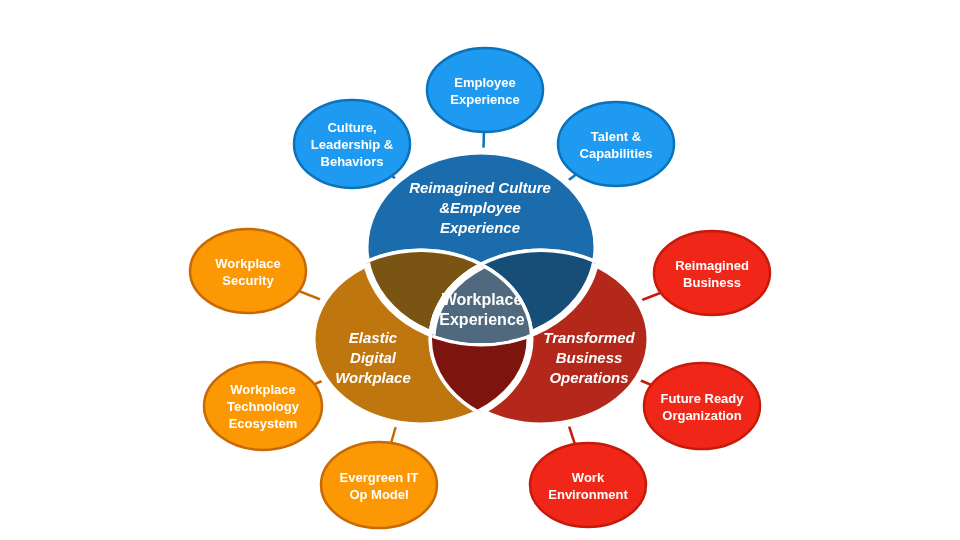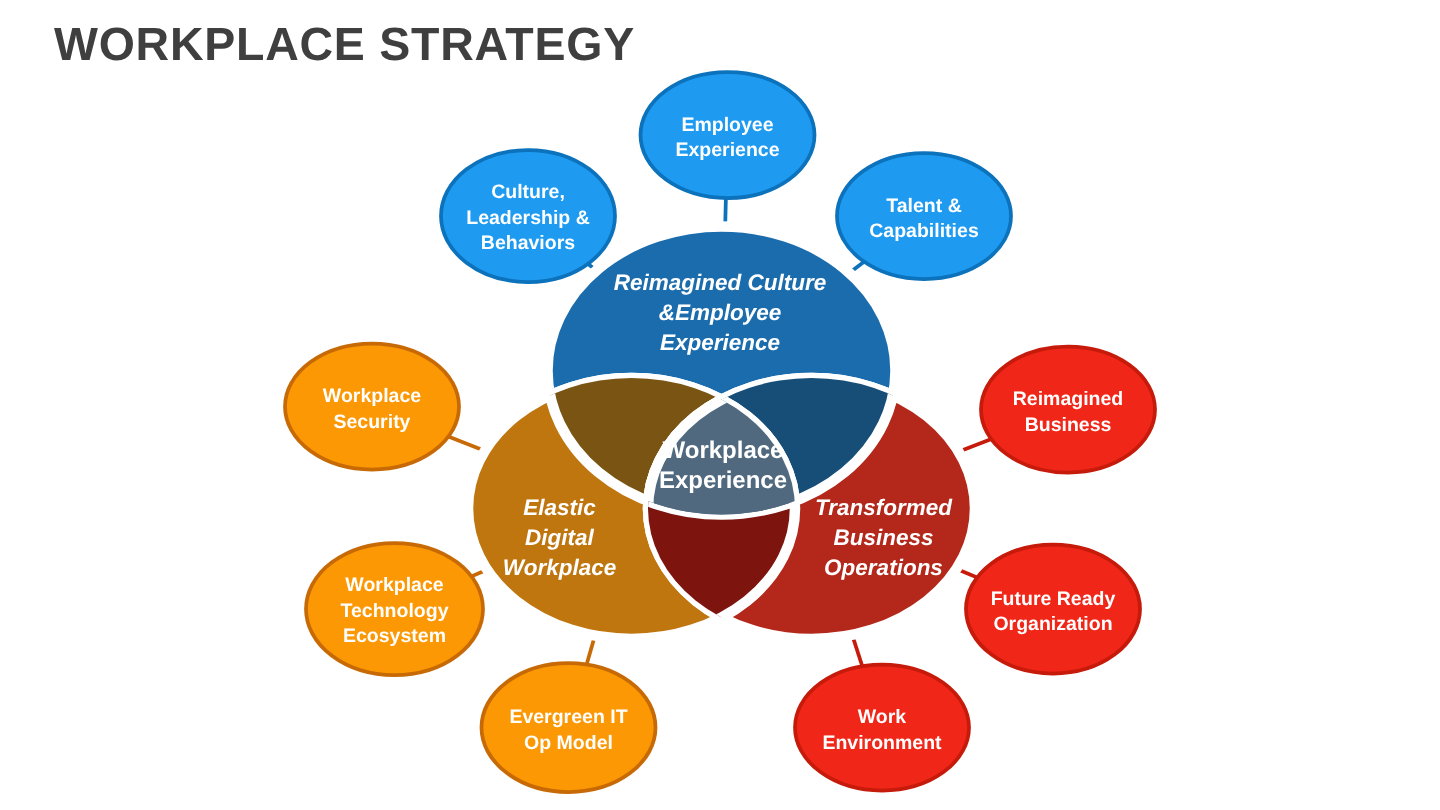--- a/index.html
+++ b/index.html
@@ -23,21 +23,20 @@
   }
   .sat-label{
     font-family:"Liberation Sans", sans-serif;
     font-size:13px;font-weight:700;fill:#ffffff;text-anchor:middle;
   }
 </style>
 </head>
 <body>
 
 <div class="slide">
-  <h1 class="slide-title">WORKPLACE STRATEGY</h1>
 
   <svg width="960" height="540" viewBox="0 0 960 540">
     <defs>
       <clipPath id="cpBlue">
           <ellipse cx="481" cy="247" rx="116" ry="96"></ellipse>
         </clipPath>
       <clipPath id="cpLeft">
           <ellipse cx="421" cy="339" rx="109" ry="87"></ellipse>
         </clipPath>
       <clipPath id="cpRight">

